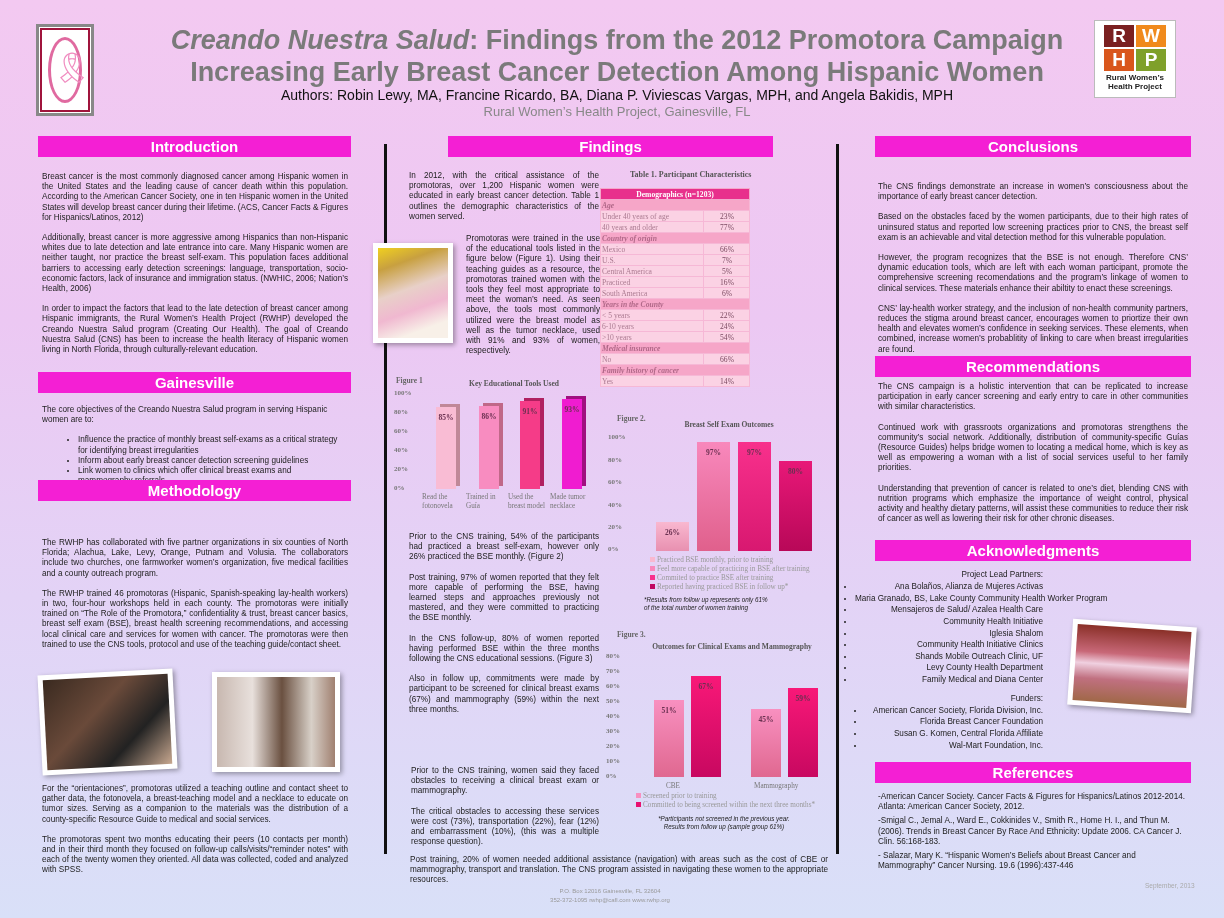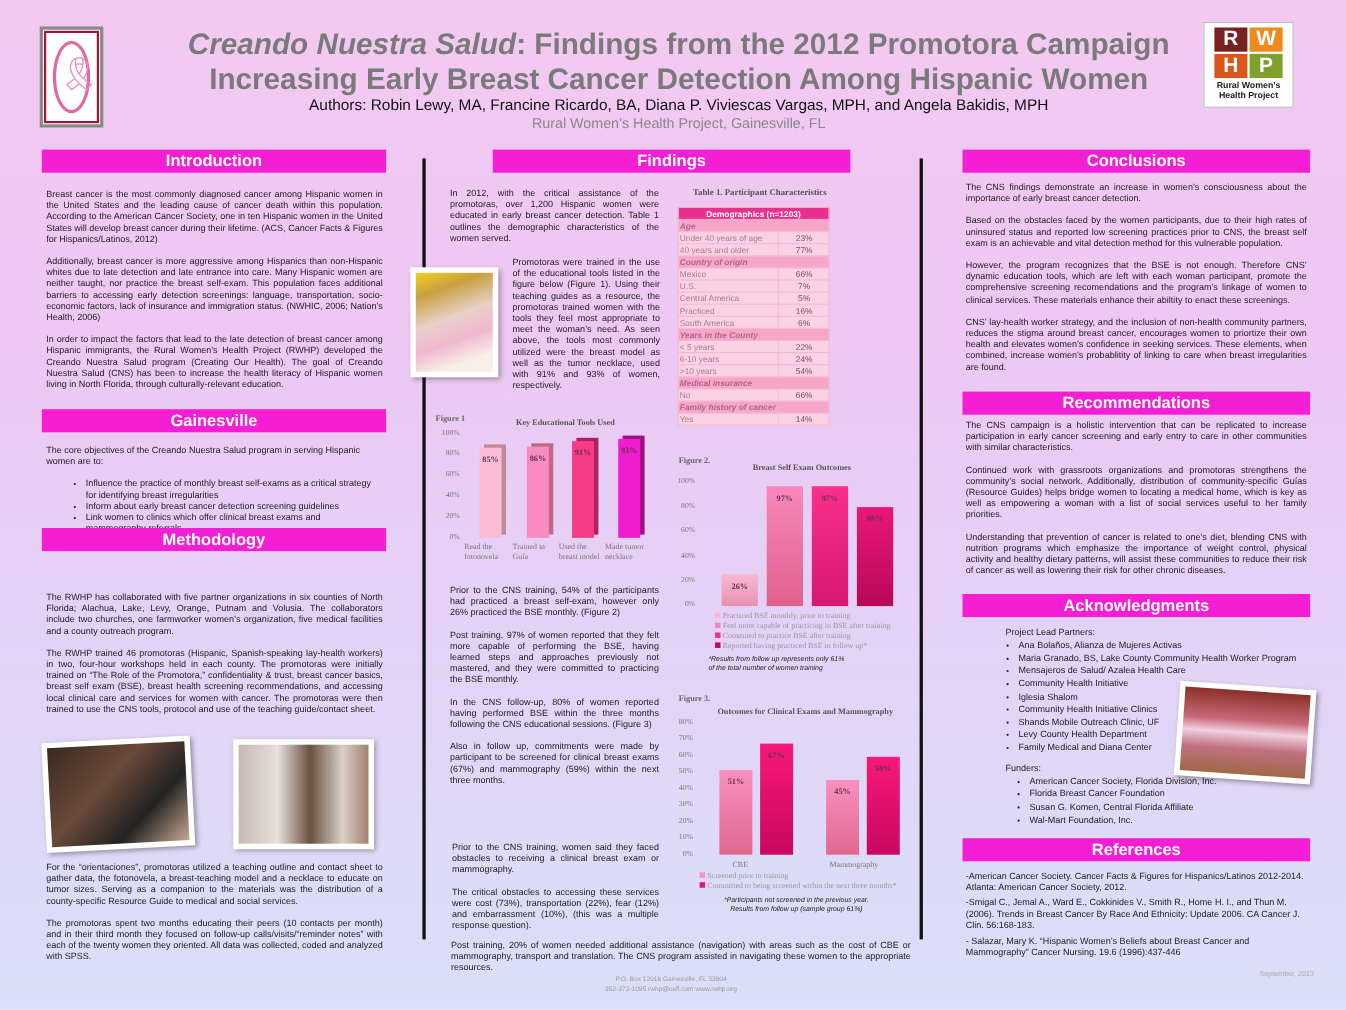--- a/index.html
+++ b/index.html
@@ -26,31 +26,31 @@
 .hdr{position:absolute;background:#f41fd4;color:#fff;font-weight:bold;font-size:15px;text-align:center;height:21px;line-height:21px}
 .txt{position:absolute;font-size:8.2px;line-height:10.2px;color:#222;text-align:justify}
 .txt p{margin-bottom:10px}
 .txt ul{margin-left:36px;margin-top:10px}
 .txt ul li{margin-bottom:0}
 .vline{position:absolute;width:3px;background:#111}
 .photo{position:absolute;background:#fff;padding:5px;box-shadow:2px 2px 5px rgba(0,0,0,.35)}
 .photo div{width:100%;height:100%}
 
 .t1title{position:absolute;left:630px;top:170px;font-family:"Liberation Serif",serif;font-weight:bold;font-size:8px;color:#555}
-.t1{position:absolute;left:616px;top:188px;width:138px;border-collapse:collapse;font-family:Liberation Sans, sans-serif;font-size:7.6px}
+.t1{position:absolute;left:600px;top:188px;width:150px;border-collapse:collapse;font-family:Liberation Serif, serif;font-size:7.6px}
 .t1 th{background:#e8308c;color:#fff;font-weight:bold;height:11px;border:1px solid #f4a8cc}
 .t1 td{height:11px;border:1px solid #f6b8d6;color:#aa7a90;padding-left:1px}
 .t1 td.v{text-align:center;color:#7a4a60;width:46px}
 .t1 tr.cat td{background:#f6a6c8;font-style:italic;font-weight:bold;color:#b06888}
 .t1 tr.row td{background:#fbd2e4}
 
 .chart{position:absolute;font-family:"Liberation Serif",serif}
 .chart .fig{position:absolute;font-size:7.5px;font-weight:bold;color:#666}
 .chart .ctitle{position:absolute;font-size:7.5px;font-weight:bold;color:#555;text-align:center}
-.chart .yt{position:absolute;font-size:7px;font-weight:normal;color:#777;text-align:right;width:24px}
+.chart .yt{position:absolute;font-size:7px;font-weight:bold;color:#777;width:24px}
 .chart .bar{position:absolute}
 .chart .blabel{position:absolute;font-size:7.5px;font-weight:bold;color:#6a3050;text-align:center;width:100%;top:6px}
 .chart .xl{position:absolute;font-size:7.2px;color:#777;text-align:left;line-height:9px}
 .chart .leg{position:absolute;font-size:7.2px;color:#999;line-height:9px}
 .chart .leg span.sw{display:inline-block;width:5px;height:5px;margin-right:2px}
 .chart .note{position:absolute;font-family:"Liberation Sans",sans-serif;font-style:italic;font-size:6.3px;color:#222;text-align:center;line-height:8px}
 .footer{position:absolute;font-size:6px;color:#999;text-align:center;line-height:9px}
 .date{position:absolute;font-size:6.5px;color:#aaa}
 </style>
 </head>
@@ -294,36 +294,36 @@
       <div><span class="sw" style="background:#f890c0"></span><span>Screened prior to training</span></div>
       <div><span class="sw" style="background:#e81070"></span><span>Committed to being screened within the next three months*</span></div>
     </div>
     <div class="note" style="left:20px;top:185px;width:180px">
       <div>*Participants not screened in the previous year.</div>
       <div>Results from follow up (sample group 61%)</div>
     </div>
   </div>
 
   <div class="hdr" style="left:875px;top:136px;width:316px">Conclusions</div>
-  <div class="txt" style="left:878px;top:166px;width:310px">
+  <div class="txt" style="left:878px;top:182px;width:310px">
     <p>The CNS findings demonstrate an increase in women’s consciousness about the importance of early breast cancer detection.</p>
     <p>Based on the obstacles faced by the women participants, due to their high rates of uninsured status and reported low screening practices prior to CNS, the breast self exam is an achievable and vital detection method for this vulnerable population.</p>
     <p>However, the program recognizes that the BSE is not enough. Therefore CNS’ dynamic education tools, which are left with each woman participant, promote the comprehensive screening recomendations and the program’s linkage of women to clinical services. These materials enhance their abiltity to enact these screenings.</p>
     <p>CNS’ lay-health worker strategy, and the inclusion of non-health community partners, reduces the stigma around breast cancer, encourages women to priortize their own health and elevates women’s confidence in seeking services. These elements, when combined, increase women’s probablitity of linking to care when breast irregularities are found.</p>
   </div>
 
   <div class="hdr" style="left:875px;top:356px;width:316px">Recommendations</div>
   <div class="txt" style="left:878px;top:382px;width:310px">
     <p>The CNS campaign is a holistic intervention that can be replicated to increase participation in early cancer screening and early entry to care in other communities with similar characteristics.</p>
     <p>Continued work with grassroots organizations and promotoras strengthens the community’s social network. Additionally, distribution of community-specific Guías (Resource Guides) helps bridge women to locating a medical home, which is key as well as empowering a woman with a list of social services useful to her family priorities.</p>
     <p>Understanding that prevention of cancer is related to one’s diet, blending CNS with nutrition programs which emphasize the importance of weight control, physical activity and healthy dietary patterns, will assist these communities to reduce their risk of cancer as well as lowering their risk for other chronic diseases.</p>
   </div>
 
   <div class="hdr" style="left:875px;top:540px;width:316px">Acknowledgments</div>
-  <div class="txt" style="left:914px;top:570px;width:200px;text-align:left">
+  <div class="txt" style="left:843px;top:570px;width:200px;text-align:right">
     <div>Project Lead Partners:</div>
     <ul style="margin-left:12px;margin-top:1px;line-height:11.6px">
       <li>Ana Bolaños, Alianza de Mujeres Activas</li>
       <li style="white-space:nowrap">Maria Granado, BS, Lake County Community Health Worker Program</li>
       <li>Mensajeros de Salud/ Azalea Health Care</li>
       <li>Community Health Initiative</li>
       <li>Iglesia Shalom</li>
       <li>Community Health Initiative Clinics</li>
       <li>Shands Mobile Outreach Clinic, UF</li>
       <li>Levy County Health Department</li>

